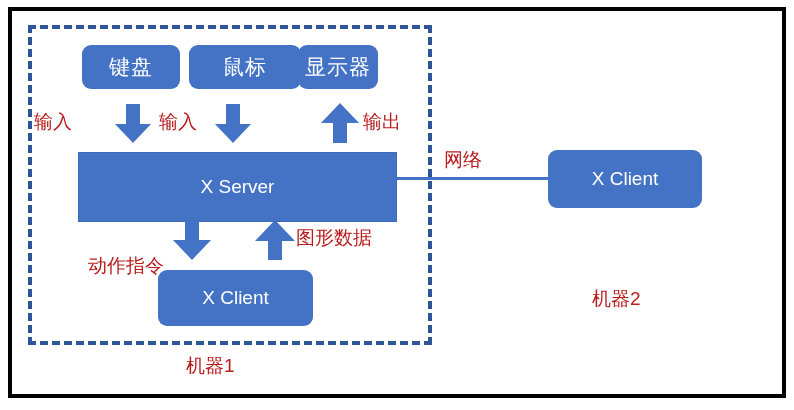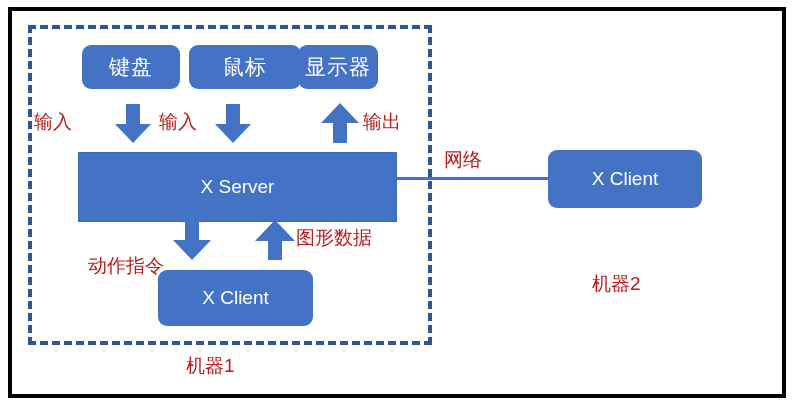--- a/index.html
+++ b/index.html
@@ -149,15 +149,15 @@
   </div>
 
   <div class="label" style="left:296px; top:228px;font-family:Liberation Serif, serif;">图形数据</div>
 
   <div class="node node-rounded en" style="left:158px; top:270px; width:155px; height:56px;">
     <span>X Client</span>
   </div>
 
   <div class="label" style="left:186px; top:356px;">机器1</div>
 
-  <div class="label" style="left:592px; top:274px;">机器2</div>
+  <div class="label" style="left:592px; top:289px;">机器2</div>
 
 </div>
 
 </body></html>

